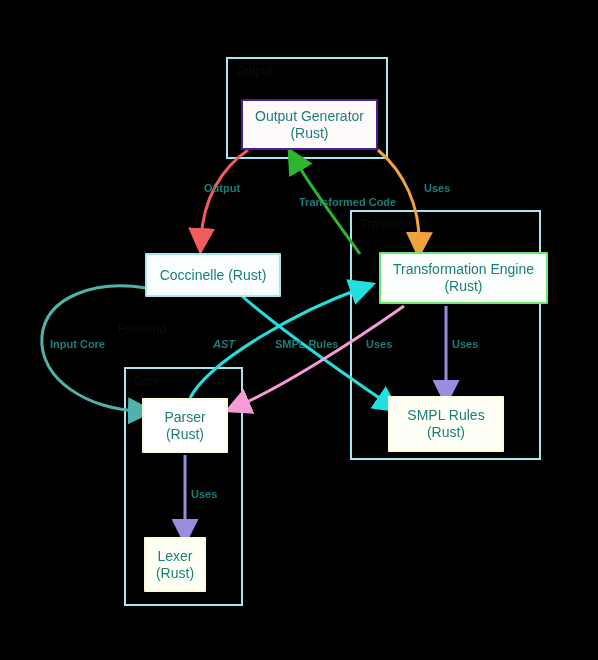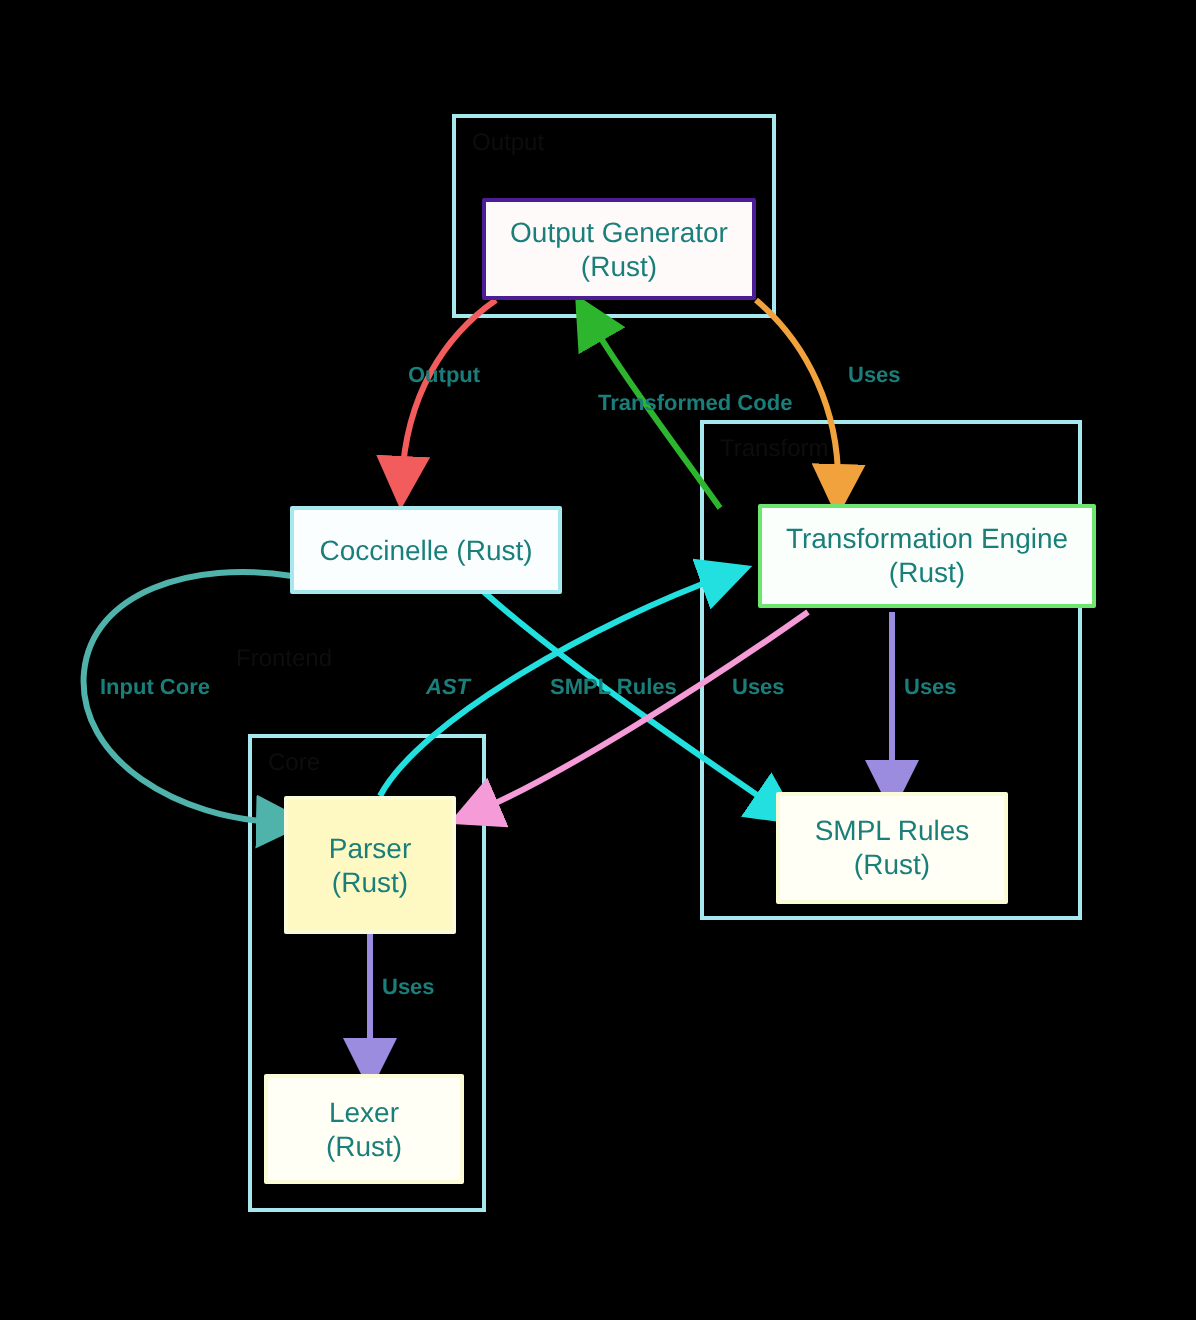--- a/index.html
+++ b/index.html
@@ -117,31 +117,31 @@
 
   <div class="node" style="left:145px; top:253px; width:136px; height:44px; background:#fbfeff; border:2px solid #a5e9ee;">
     <span>Coccinelle (Rust)</span>
   </div>
 
   <div class="node" style="left:362px; top:252px; width:169px; height:52px; background:#fbfffb; border:2px solid #6ee56e;margin-left:17px;">
     <span>Transformation Engine
 (Rust)</span>
   </div>
 
-  <div class="node" style="left:142px; top:398px; width:86px; height:69px; background:#fef9c3; border:2px solid #fbfbd8;">
+  <div class="node" style="left:142px; top:398px; width:86px; height:55px; background:#ffffff; border:2px solid #fbfbd8;">
     <span>Parser
 (Rust)</span>
   </div>
 
   <div class="node" style="left:388px; top:396px; width:116px; height:56px; background:#fffff5; border:2px solid #fbfbd8;">
     <span>SMPL Rules
 (Rust)</span>
   </div>
 
-  <div class="node" style="left:132px; top:537px; width:100px; height:55px; background:#fffff5; border:2px solid #fbfbd8;">
+  <div class="node" style="left:144px; top:537px; width:62px; height:55px; background:#fffff5; border:2px solid #fbfbd8;">
     <span>Lexer
 (Rust)</span>
   </div>
 
   <div class="edge-label" style="left:204px; top:182px; color:#1a7f7a;">Output</div>
 
   <div class="edge-label" style="left:299px; top:196px; color:#1a7f7a;">Transformed Code</div>
 
   <div class="edge-label" style="left:424px; top:182px; color:#1a7f7a;">Uses</div>
 

